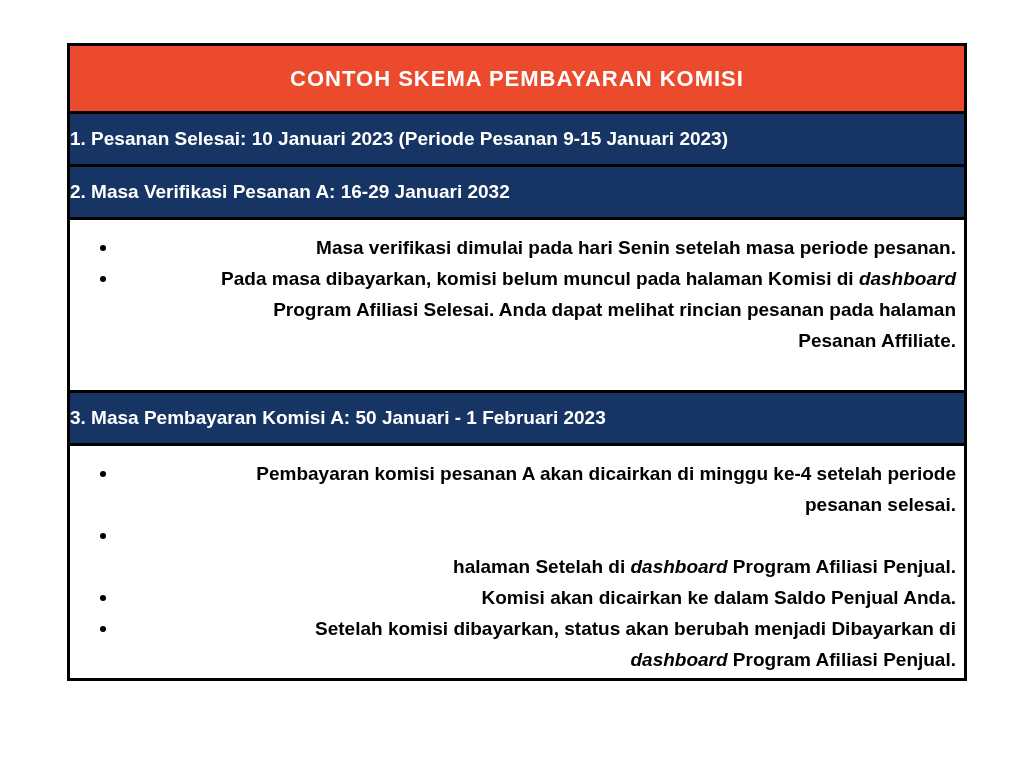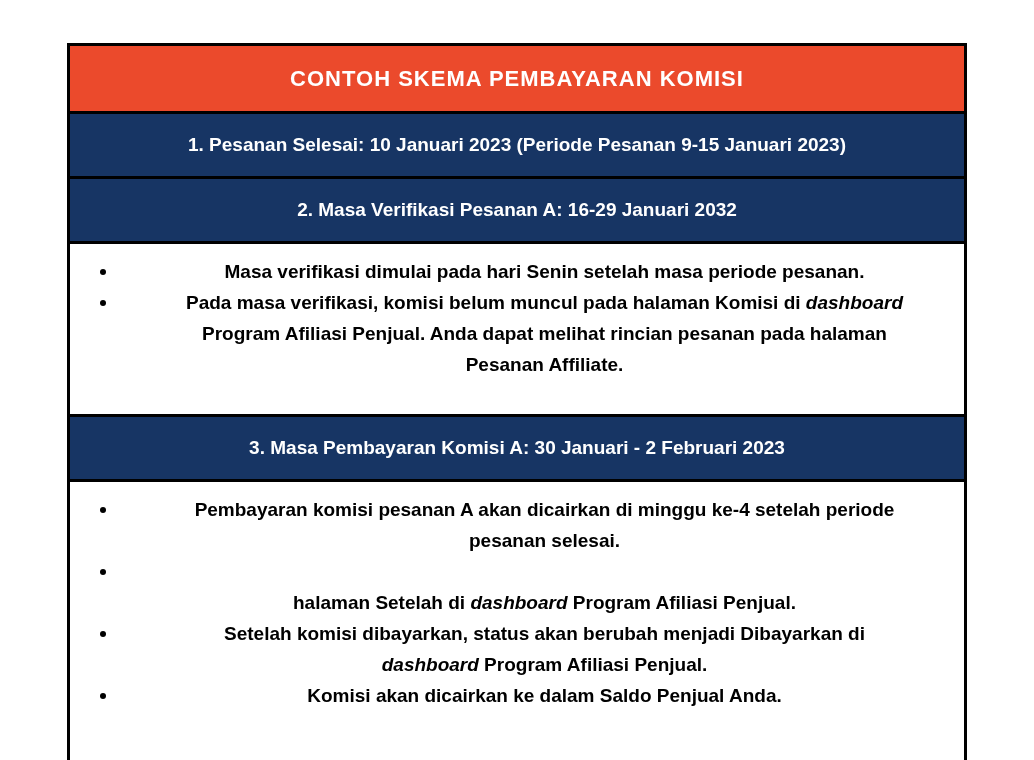--- a/index.html
+++ b/index.html
@@ -24,41 +24,41 @@
   .row + .row { border-top: 3px solid var(--border-black, #000); }
   .header-row {
     height: 65px;
     background: var(--header-orange, #EB4A2C);
     color: var(--text-white, #fff);
     display: flex; align-items: center; justify-content: center;
     font-size: 22px; font-weight: bold; letter-spacing: 1px;
     text-align: center;
   }
   .navy-row {
-    height: 65px;
+    height: 53px;
     background: var(--row-navy, #173564);
     color: var(--text-white, #fff);
-    display: flex; align-items: center; justify-content: center;
+    display: flex; align-items: center; 
     font-size: 19px; font-weight: bold;
     text-align: center;
   }
   .notes-row {
     background: #fff;
     padding: 12px 8px 0 0;
   }
   .notes-row-verification { height: 173px; }
-  .notes-row-payment { height: 285px; }
+  .notes-row-payment { height: 235px; }
   .notes { list-style: none; margin: 0; padding: 0 0 0 63px; }
   .note {
     position: relative;
     font-size: 19px;
     line-height: 31px;
     font-weight: bold;
     color: var(--text-black, #000);
-    text-align: center;
+    text-align: right;
   }
   .note::before {
     content: "";
     position: absolute;
     left: -33px;
     top: 12.5px;
     width: 6px;
     height: 6px;
     border-radius: 50%;
     background: var(--text-black, #000);
@@ -78,30 +78,30 @@
     <span>1. Pesanan Selesai: 10 Januari 2023 (Periode Pesanan 9-15 Januari 2023)</span>
   </div>
 
   <div class="row navy-row">
     <span>2. Masa Verifikasi Pesanan A: 16-29 Januari 2032</span>
   </div>
 
   <div class="row notes-row notes-row-verification">
     <ul class="notes">
       <li class="note"><span>Masa verifikasi dimulai pada hari Senin setelah masa periode pesanan.</span></li>
-      <li class="note"><span>Pada masa verifikasi, komisi belum muncul pada halaman Komisi di </span><em>dashboard</em><br><span>Program Afiliasi Penjual. Anda dapat melihat rincian pesanan pada halaman</span><br><span>Pesanan Affiliate.</span></li>
+      <li class="note"><span>Pada masa dibayarkan, komisi belum muncul pada halaman Komisi di </span><em>dashboard</em><br><span>Program Afiliasi Selesai. Anda dapat melihat rincian pesanan pada halaman</span><br><span>Pesanan Affiliate.</span></li>
     </ul>
   </div>
 
   <div class="row navy-row">
-    <span>3. Masa Pembayaran Komisi A: 30 Januari - 2 Februari 2023</span>
+    <span>3. Masa Pembayaran Komisi A: 50 Januari - 1 Februari 2023</span>
   </div>
 
   <div class="row notes-row notes-row-payment">
     <ul class="notes">
       <li class="note"><span>Pembayaran komisi pesanan A akan dicairkan di minggu ke-4 setelah periode</span><br><span>pesanan selesai.</span></li>
       <li class="note"><br><span>halaman Setelah di </span><em>dashboard</em><span> Program Afiliasi Penjual.</span></li>
+      <li class="note"><span>Komisi akan dicairkan ke dalam Saldo Penjual Anda.</span></li>
       <li class="note"><span>Setelah komisi dibayarkan, status akan berubah menjadi Dibayarkan di</span><br><em>dashboard</em><span> Program Afiliasi Penjual.</span></li>
-      <li class="note"><span>Komisi akan dicairkan ke dalam Saldo Penjual Anda.</span></li>
     </ul>
   </div>
 
 </div>
 
 </body></html>

